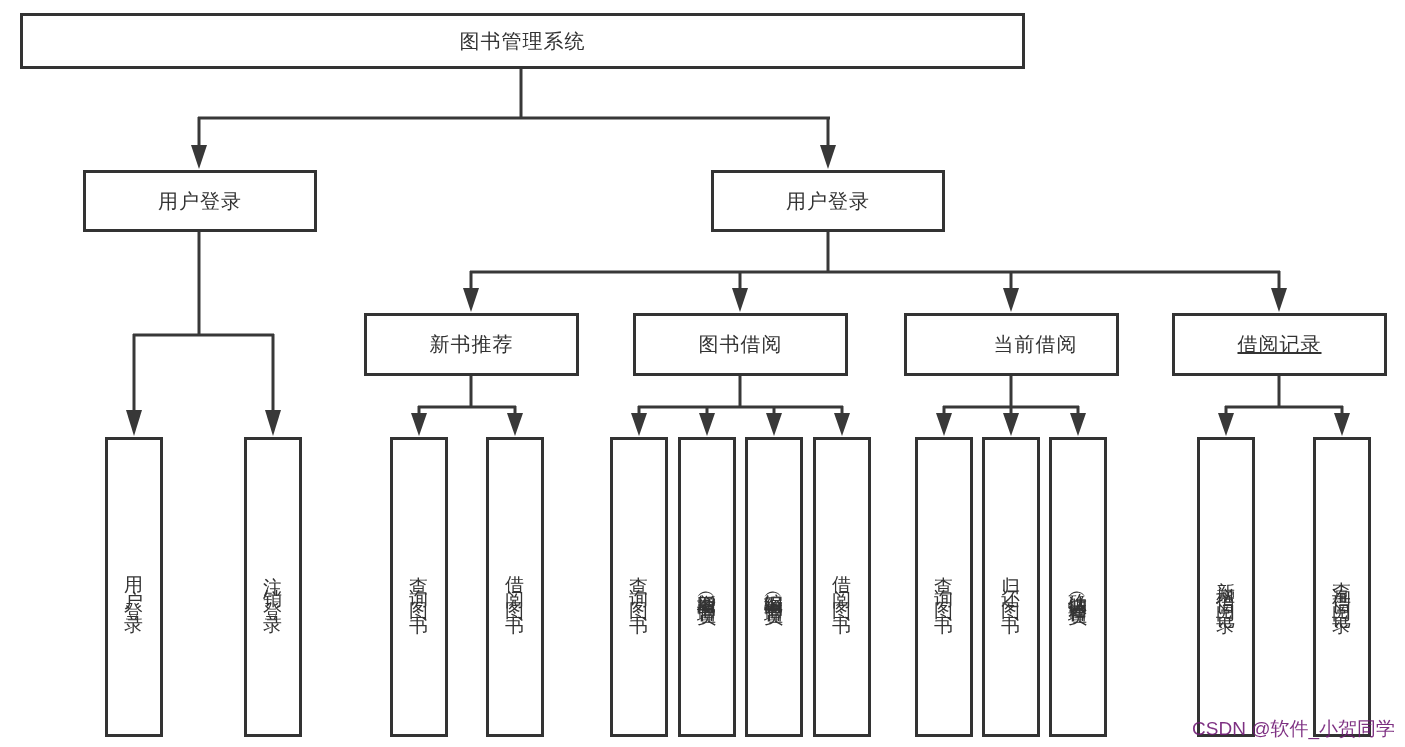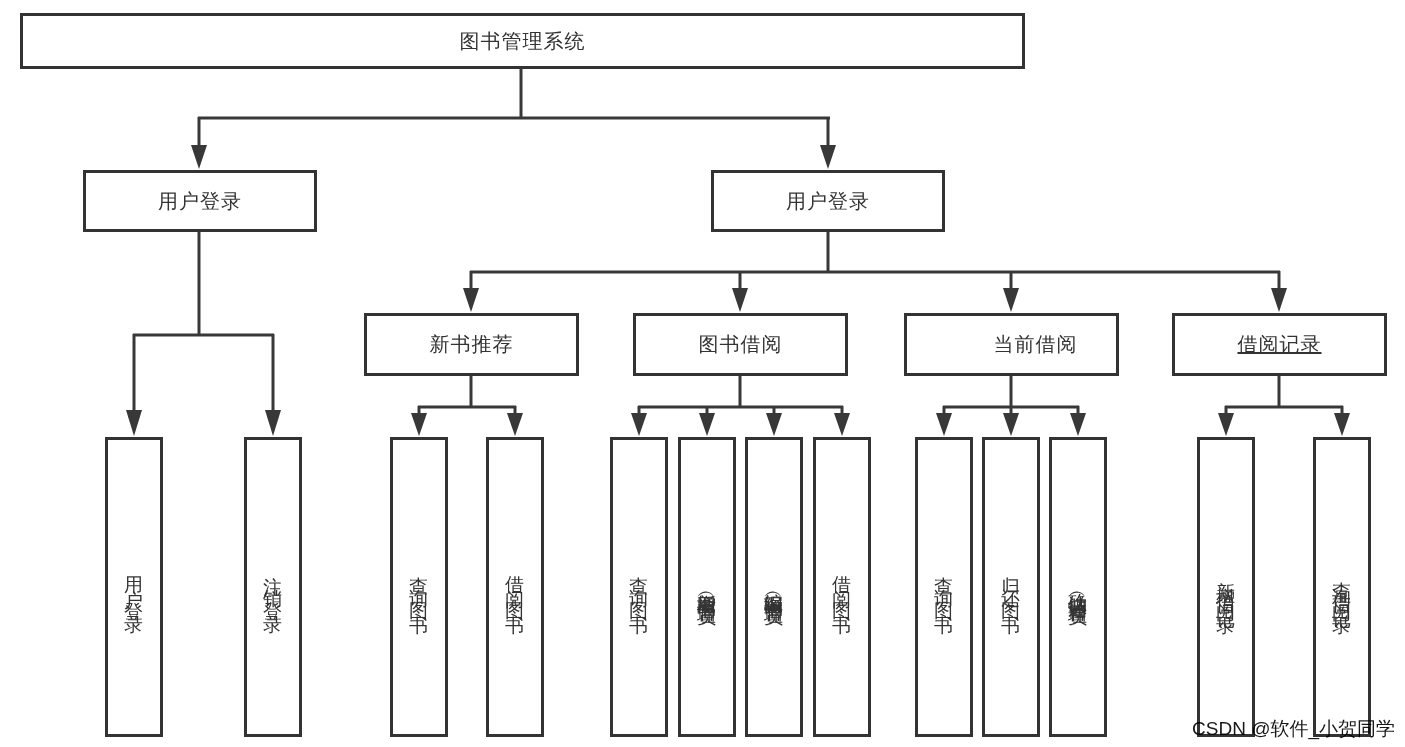--- a/index.html
+++ b/index.html
@@ -80,21 +80,21 @@
   }
   .head {
     fill: #383838;
     stroke: none;
   }
   #watermark {
     position: absolute;
     right: 10px;
     bottom: 5px;
     font-size: 19px;
-    color: #000000;
+    color: #701a75;
     opacity: 0.9;
     z-index: 10;
     white-space: nowrap;
   }
 </style>
 </head>
 <body>
 
 <div id="canvas">
 

